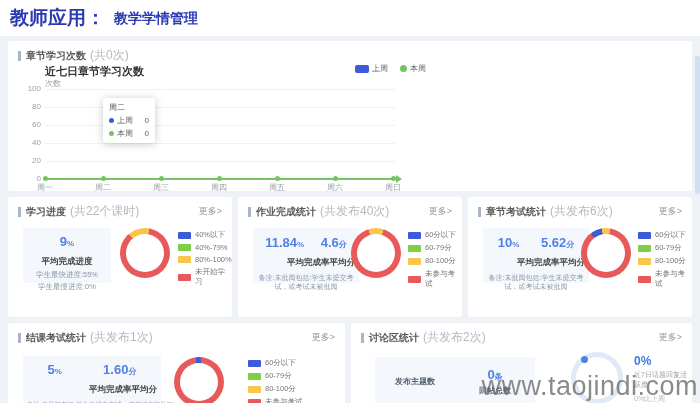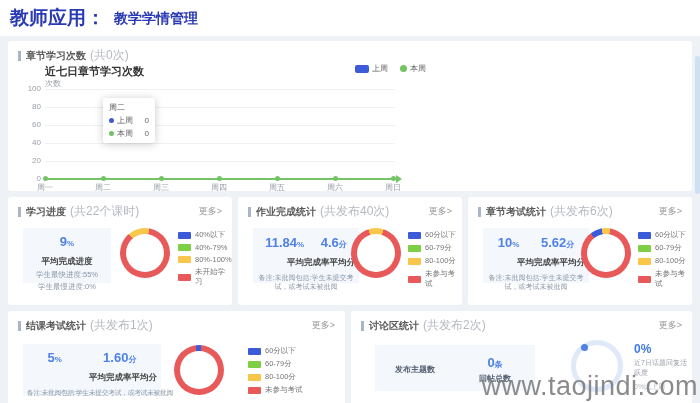--- a/index.html
+++ b/index.html
@@ -39,21 +39,21 @@
   .leg-dot{width:7px;height:7px;border-radius:50%;background:#74c465;margin-right:3px}
   .tooltip{position:absolute;left:95px;top:57px;width:52px;background:#fff;border-radius:3px;box-shadow:0 1px 8px rgba(0,0,0,.22);padding:4px 6px;font-size:8px;color:#666;z-index:5}
   .tt-title{margin-bottom:2px;color:#555}
   .tt-row{display:flex;align-items:center;margin-top:2px}
   .tt-dot{width:5px;height:5px;border-radius:50%;margin-right:3px;flex:0 0 auto}
   .tt-dot.blue{background:#3c5bd8}.tt-dot.green{background:#74c465}
   .tt-val{margin-left:auto;padding-left:6px}
 
   
   .row{display:flex;gap:6px;margin-bottom:6px}
-  .mid-card{flex:1;height:108px}
+  .mid-card{flex:1;height:120px}
   .bot-card-l{flex:0 0 337px;height:98px}
   .bot-card-r{flex:1;height:98px}
 
   .stat-box{position:absolute;background:#f4f8fd;text-align:center}
   .sb-a{left:15px;top:31px;width:88px;height:55px;padding-top:4px}
   .sb-bc{left:15px;top:31px;width:106px;height:55px;padding-top:5px}
   .sb-d{left:15px;top:33px;width:138px;height:52px;padding-top:4px}
   .sb-e{left:24px;top:34px;width:160px;height:46px;display:flex;align-items:center}
   .big{color:#4f81e6;font-size:13px;font-weight:bold}
   .unit{color:#4f81e6;font-size:8px;font-weight:bold}

